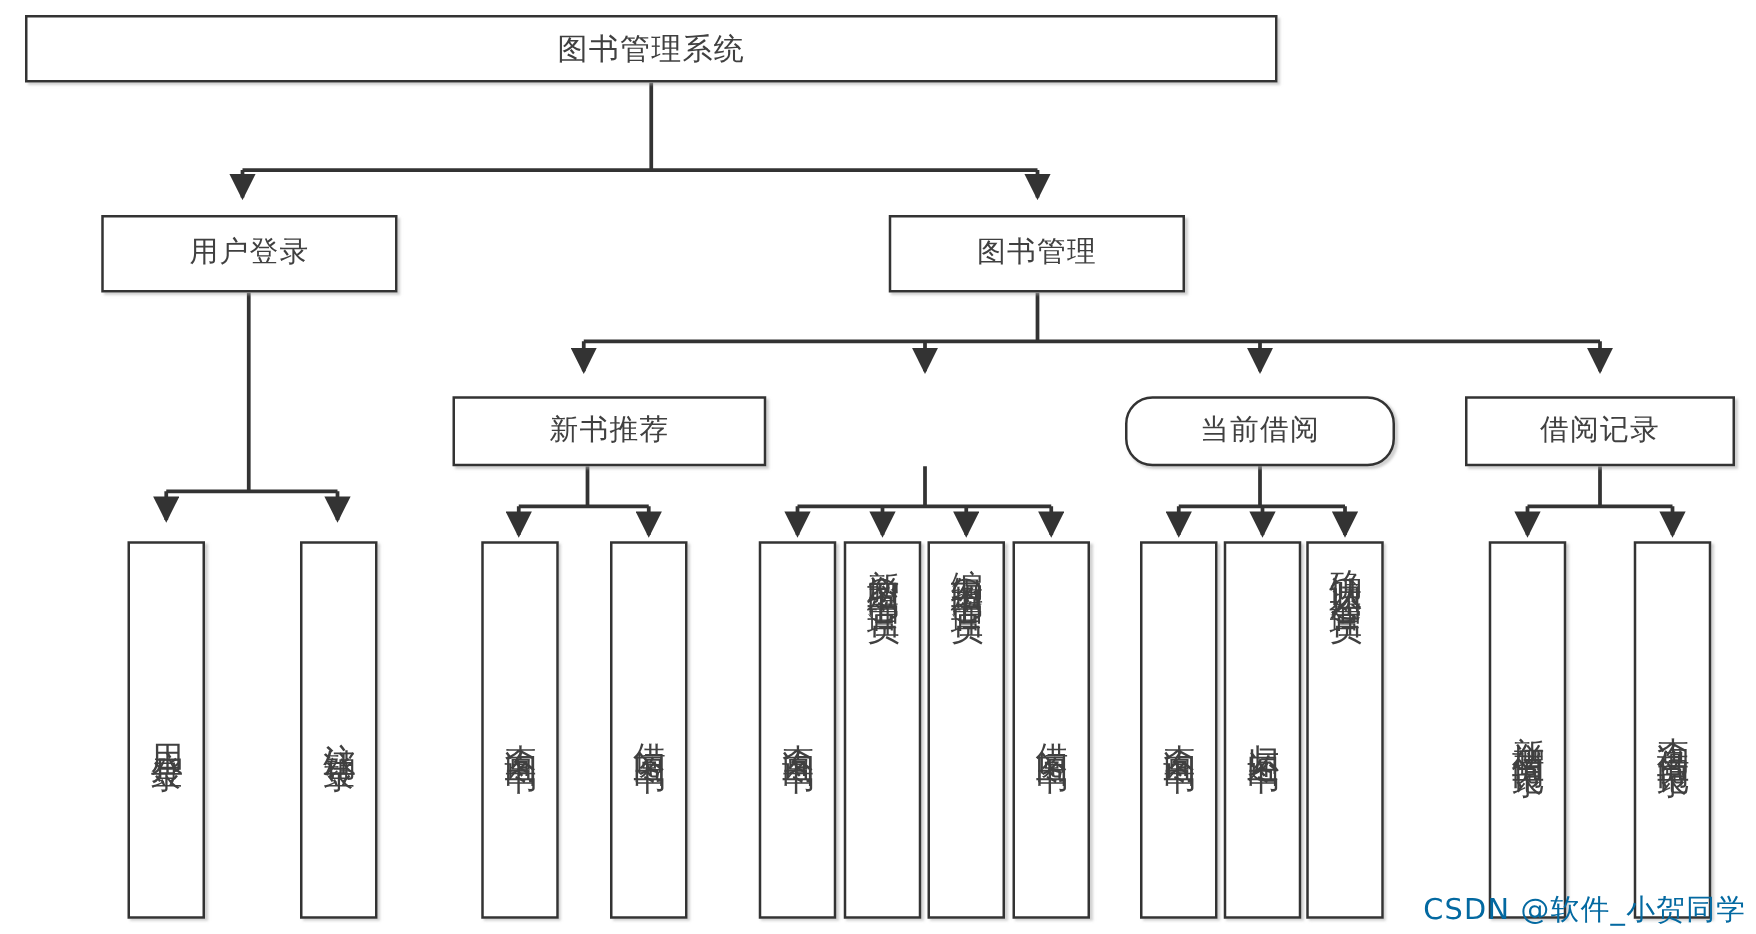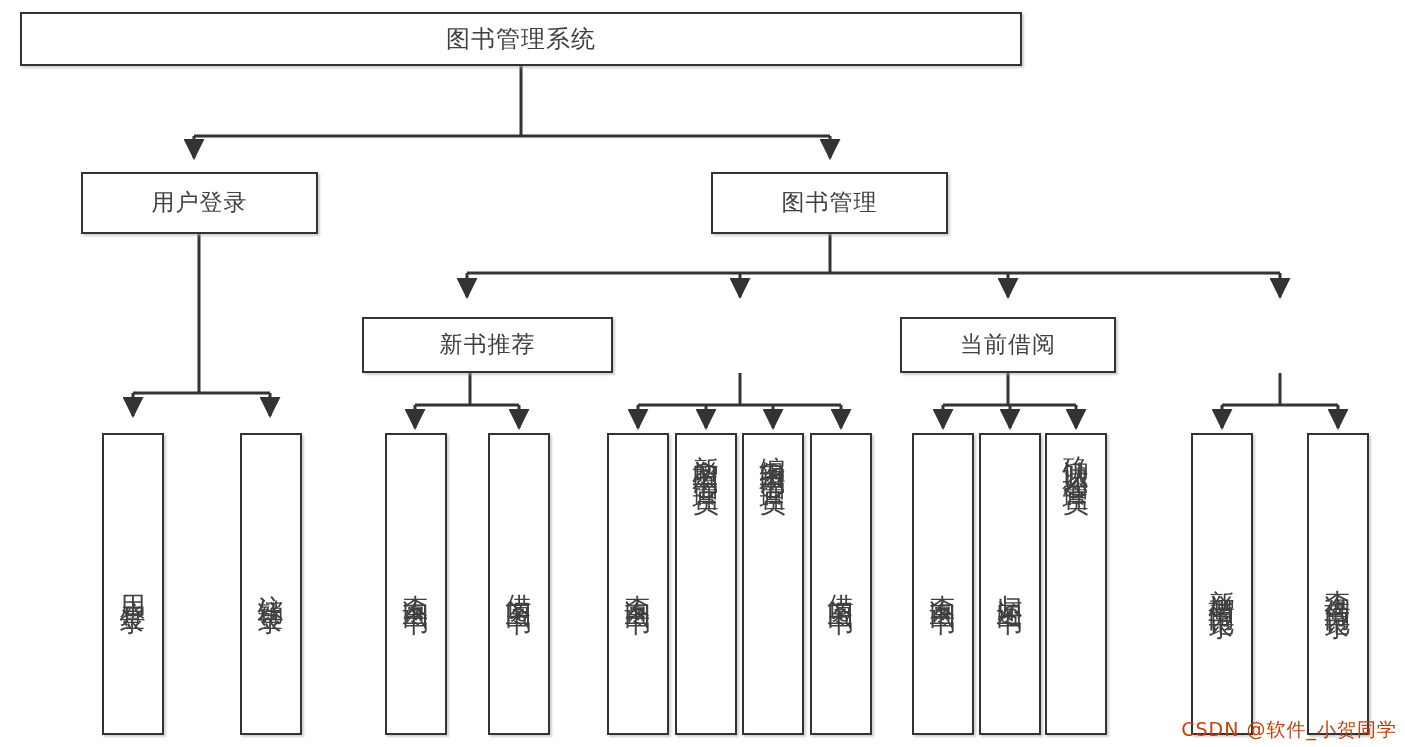--- a/index.html
+++ b/index.html
@@ -65,22 +65,22 @@
     margin: 0 auto;
   }
   .node.vert.center .label {
     margin-top: auto;
     margin-bottom: auto;
   }
   .watermark {
     position: absolute;
     right: 8px;
     bottom: 4px;
-    font-size: 19px;
-    color: #c2410c;
+    font-size: 23px;
+    color: #0369a1;
     letter-spacing: 1px;
     z-index: 5;
     white-space: nowrap;
   }
 </style>
 </head>
 <body>
 
 <div id="diagram-root">
 
@@ -144,24 +144,27 @@
 
   <div class="node horiz" style="left:711px; top:172px; width:237px; height:62px;">
     <span class="label">图书管理</span>
   </div>
 
   <div class="node horiz" style="left:362px; top:317px; width:251px; height:56px;">
     <span class="label">新书推荐</span>
   </div>
 
 
-  <div class="node horiz" style="left:900px; top:317px; width:216px; height:56px;">
+  <div class="node horiz" style="left:900px; top:317px; width:216px; height:56px;border-radius:22px;">
     <span class="label">当前借阅</span>
   </div>
 
+  <div class="node horiz" style="left:1172px; top:317px; width:216px; height:56px;">
+    <span class="label">借阅记录</span>
+  </div>
 
   <div class="node vert center" style="left:102px; top:433px; width:62px; height:302px;">
     <span class="label">用户登录</span>
   </div>
 
   <div class="node vert center" style="left:240px; top:433px; width:62px; height:302px;">
     <span class="label">注销登录</span>
   </div>
 
   <div class="node vert center" style="left:385px; top:433px; width:62px; height:302px;">

